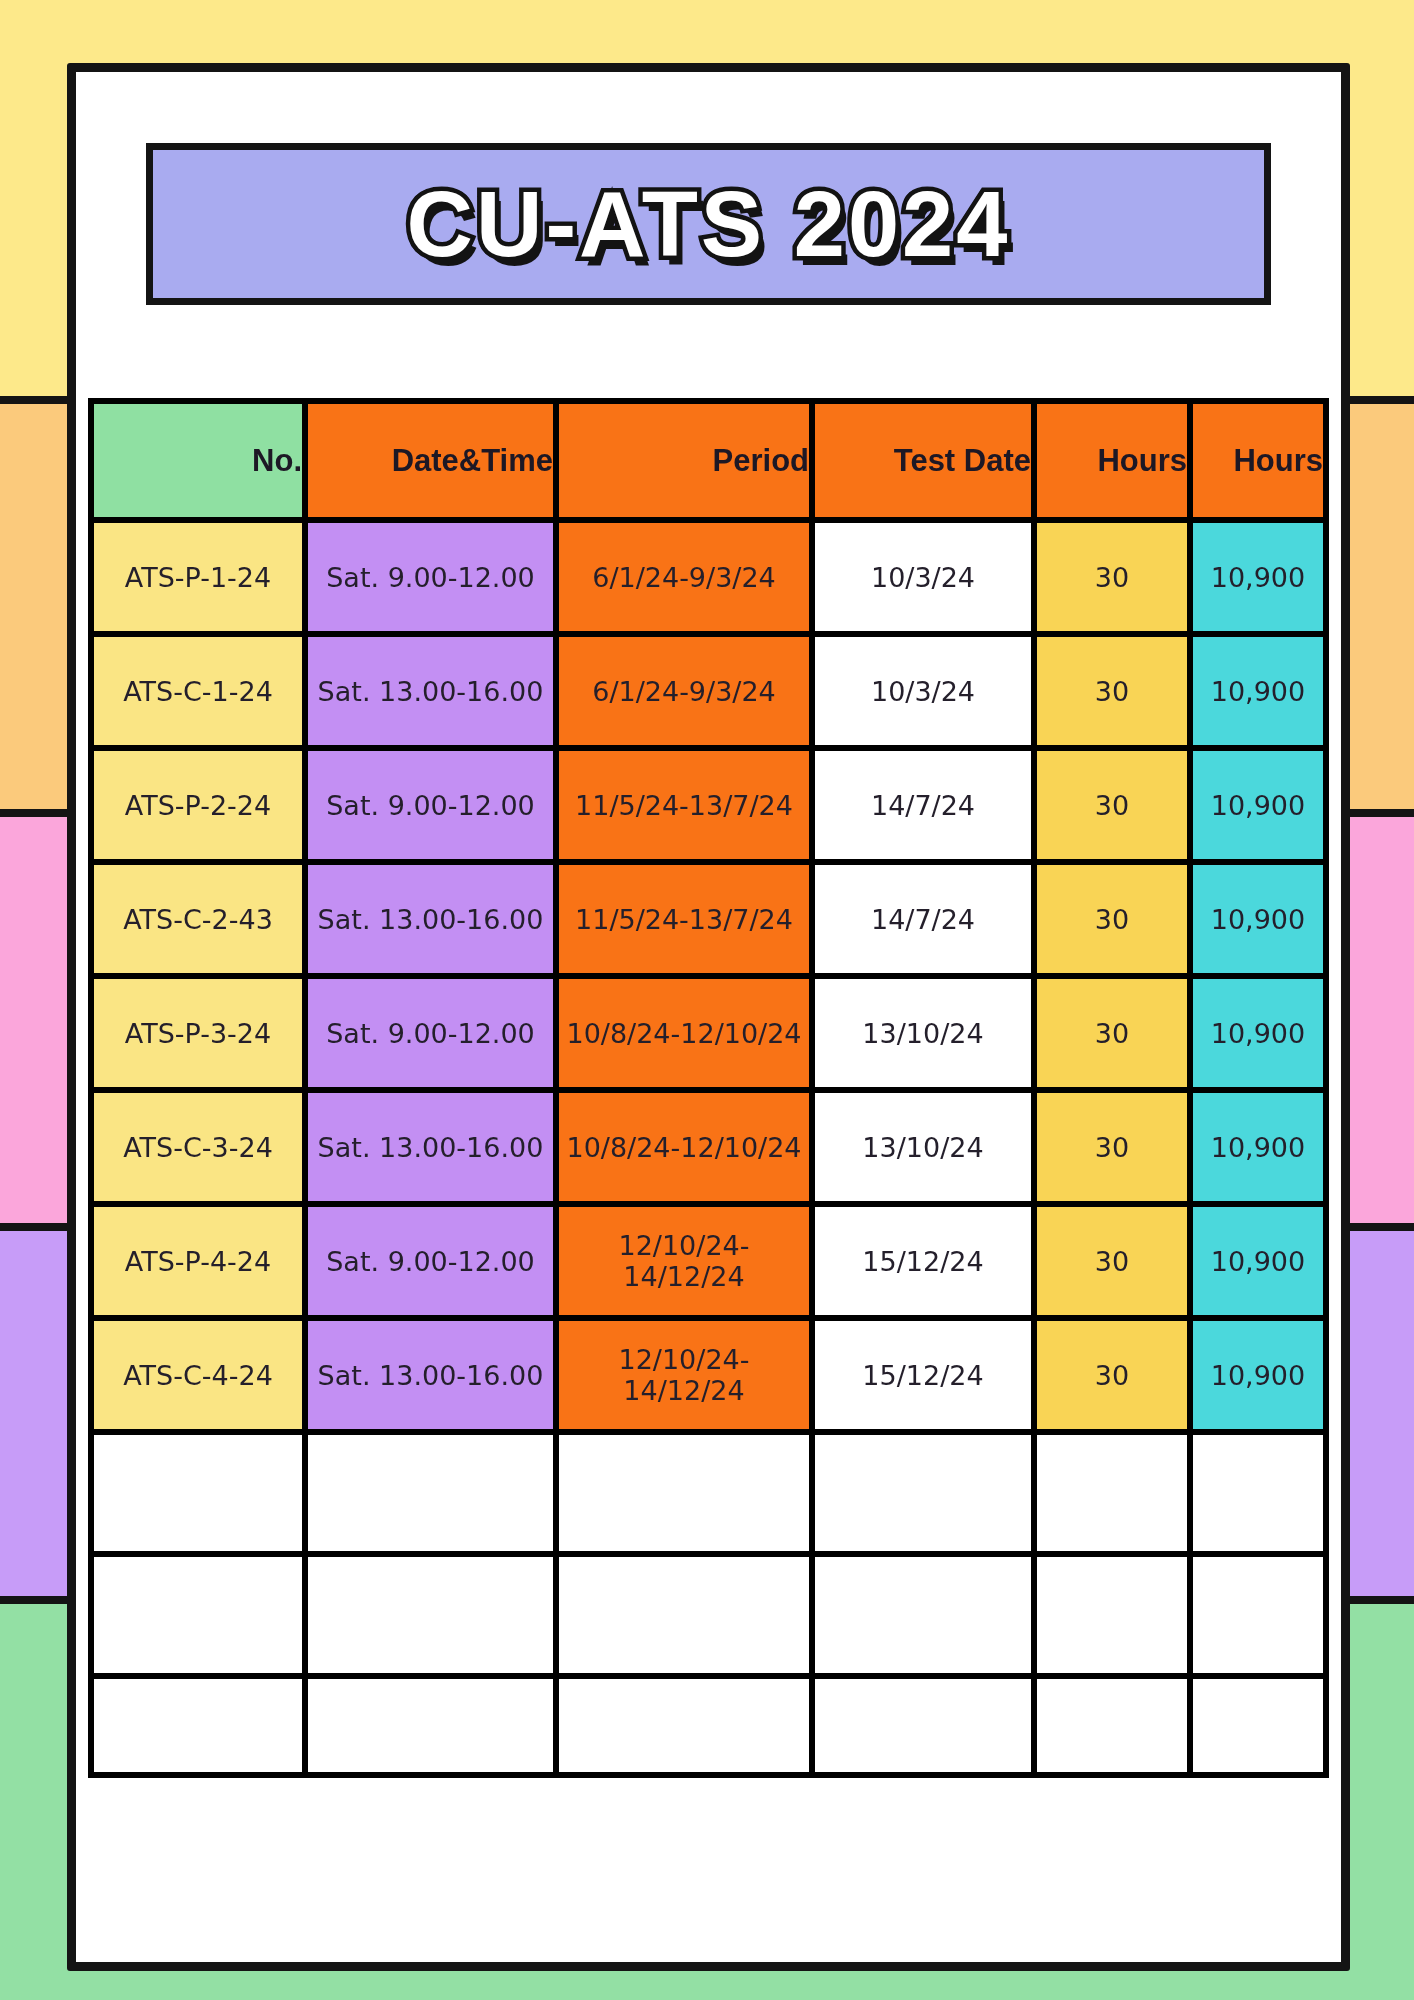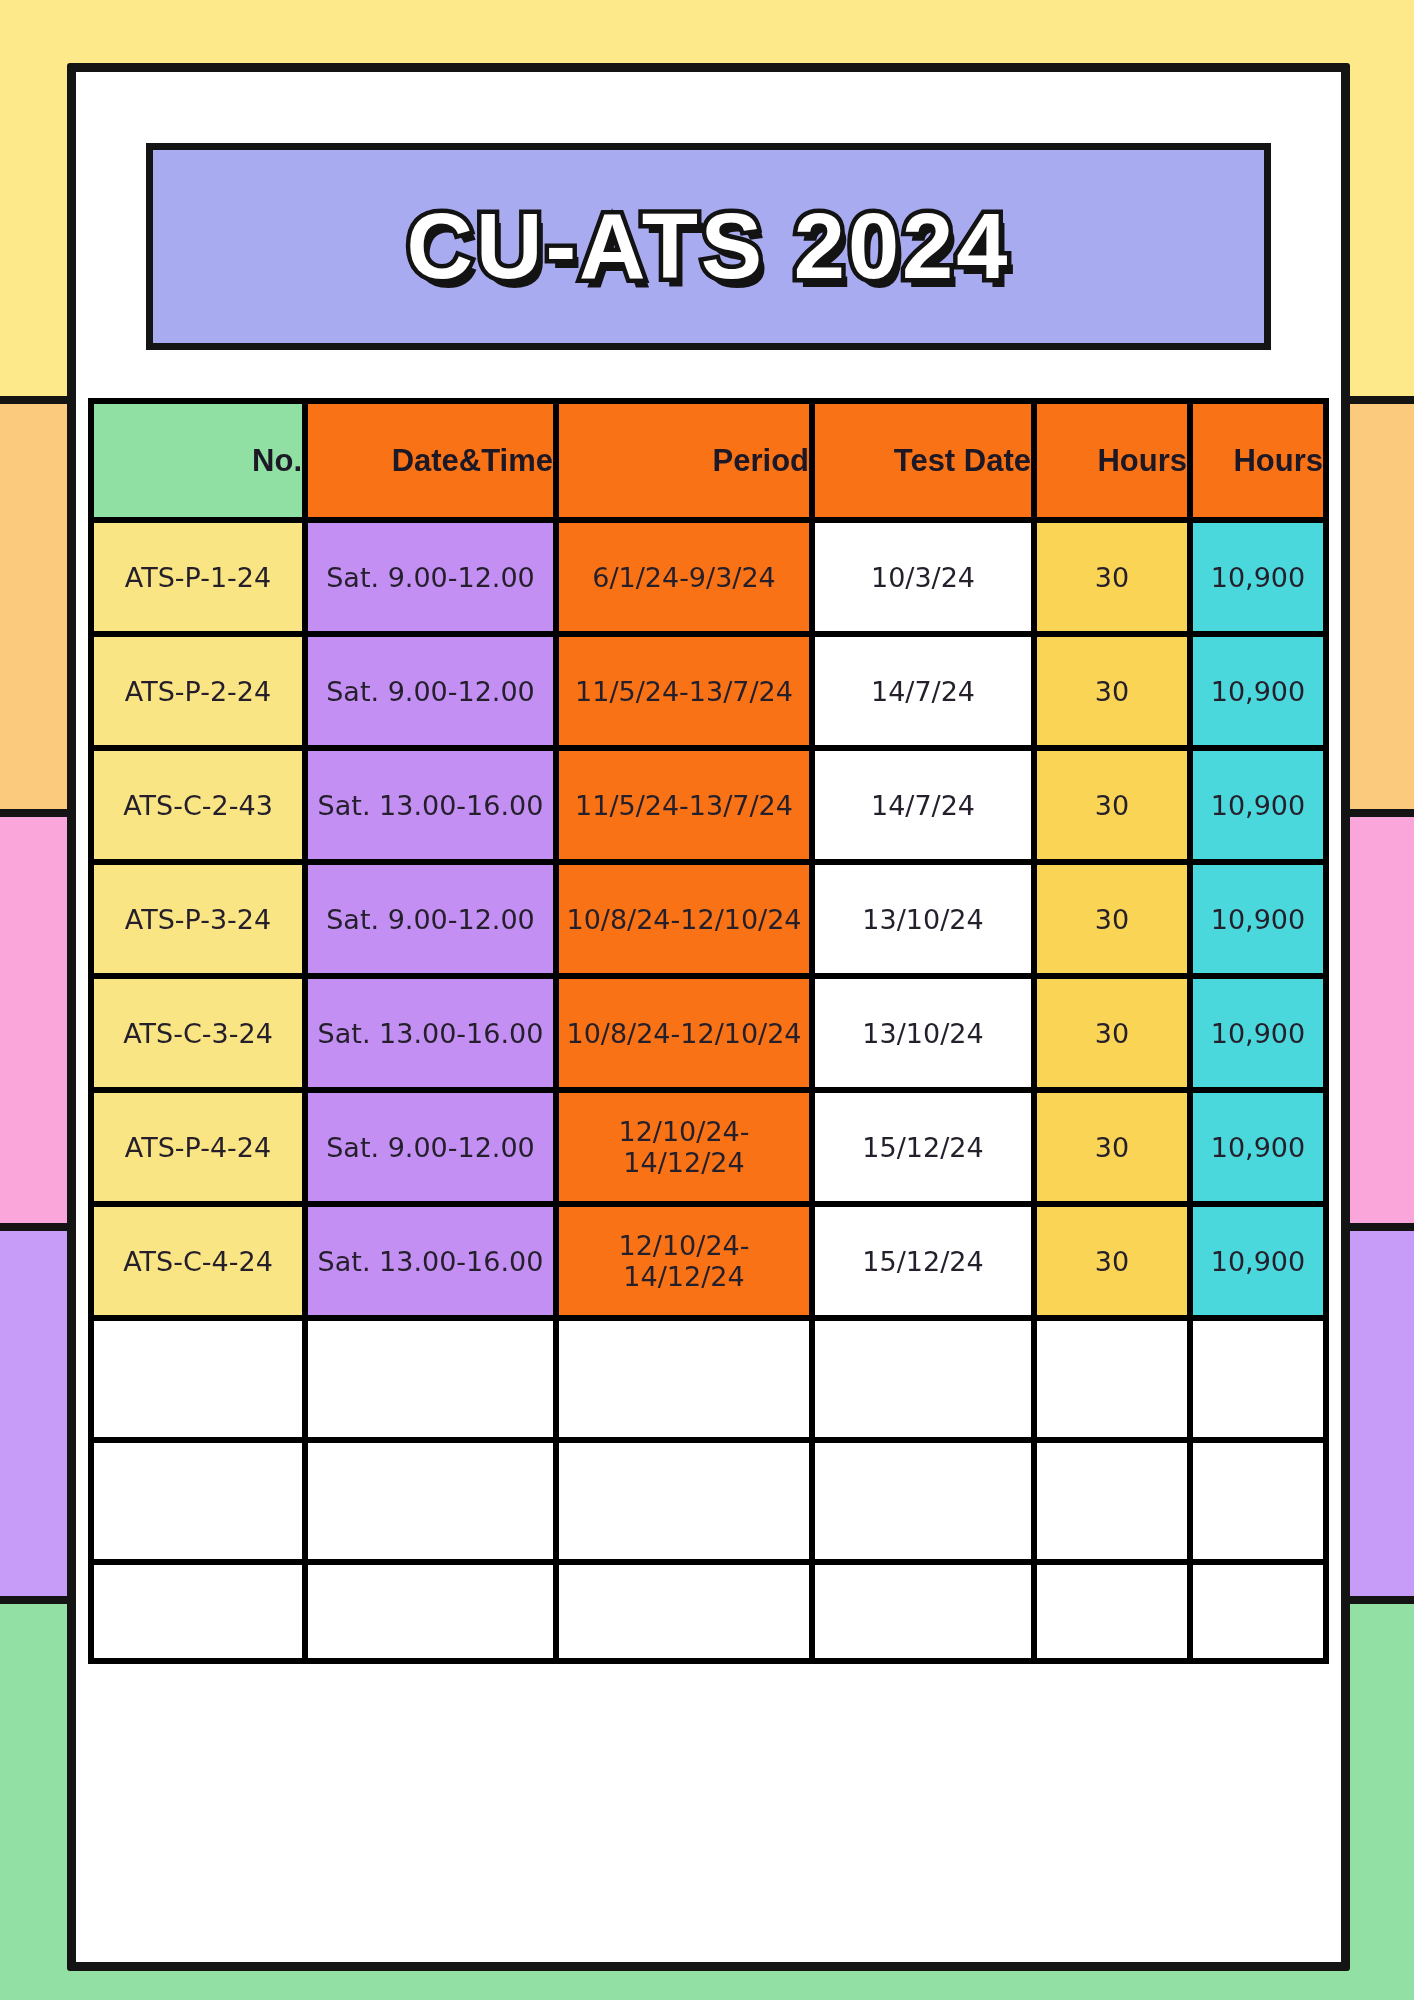--- a/index.html
+++ b/index.html
@@ -17,21 +17,21 @@
   .s-purple{height:365px;background:#c79cf8;}
   .s-green{flex:1;background:#93e0a4;}
   
   .card{
     position:absolute;left:67px;top:63px;width:1283px;height:1908px;
     box-sizing:border-box;background:#ffffff;border:9px solid #141414;
     border-radius:3px;
   }
   
   .banner{
-    position:absolute;left:70px;top:71px;width:1125px;height:207px;
+    position:absolute;left:70px;top:71px;width:1125px;height:162px;
     box-sizing:border-box;background:#a9abf0;border:7px solid #141414;
     display:flex;align-items:center;justify-content:center;
   }
   .title{
     font-size:92px;font-weight:800;letter-spacing:3px;color:#ffffff;
     -webkit-text-stroke:9px #131313;paint-order:stroke fill;
     text-shadow:
       6px 9px 0 #131313,
       -3px -3px 0 #131313,3px -3px 0 #131313,-3px 3px 0 #131313,3px 3px 0 #131313,
       -3px 0 0 #131313,3px 0 0 #131313,0 -3px 0 #131313,0 3px 0 #131313;
@@ -105,20 +105,28 @@
     <tbody>
       <tr>
         <td class="c-no">ATS-P-1-24</td>
         <td class="c-dt">Sat. 9.00-12.00</td>
         <td class="c-period">6/1/24-9/3/24</td>
         <td class="c-test">10/3/24</td>
         <td class="c-hours">30</td>
         <td class="c-price">10,900</td>
       </tr>
       <tr>
+        <td class="c-no">ATS-C-1-24</td>
+        <td class="c-dt">Sat. 13.00-16.00</td>
+        <td class="c-period">6/1/24-9/3/24</td>
+        <td class="c-test">10/3/24</td>
+        <td class="c-hours">30</td>
+        <td class="c-price">10,900</td>
+      </tr>
+      <tr>
         <td class="c-no">ATS-P-2-24</td>
         <td class="c-dt">Sat. 9.00-12.00</td>
         <td class="c-period">11/5/24-13/7/24</td>
         <td class="c-test">14/7/24</td>
         <td class="c-hours">30</td>
         <td class="c-price">10,900</td>
       </tr>
       <tr>
         <td class="c-no">ATS-C-2-43</td>
         <td class="c-dt">Sat. 13.00-16.00</td>

